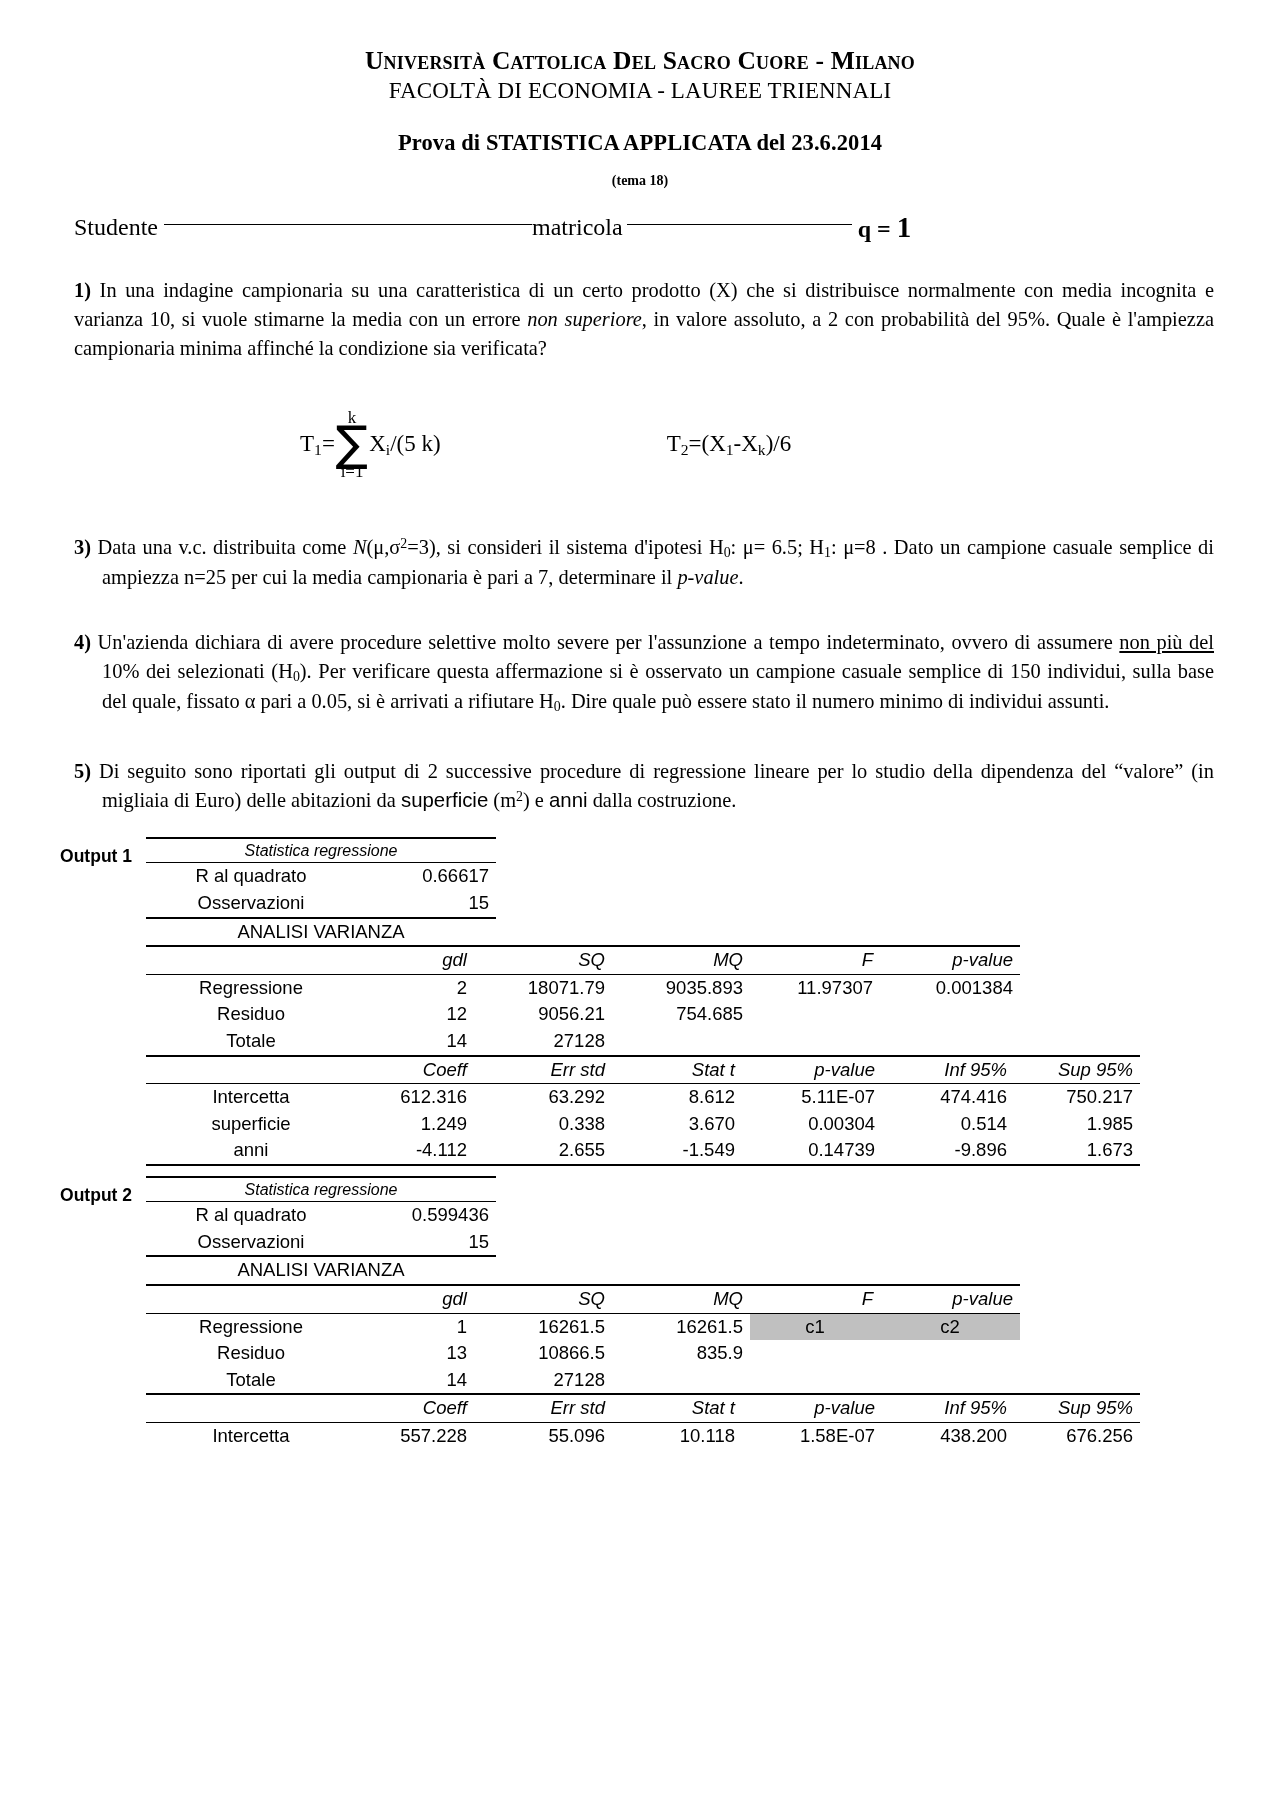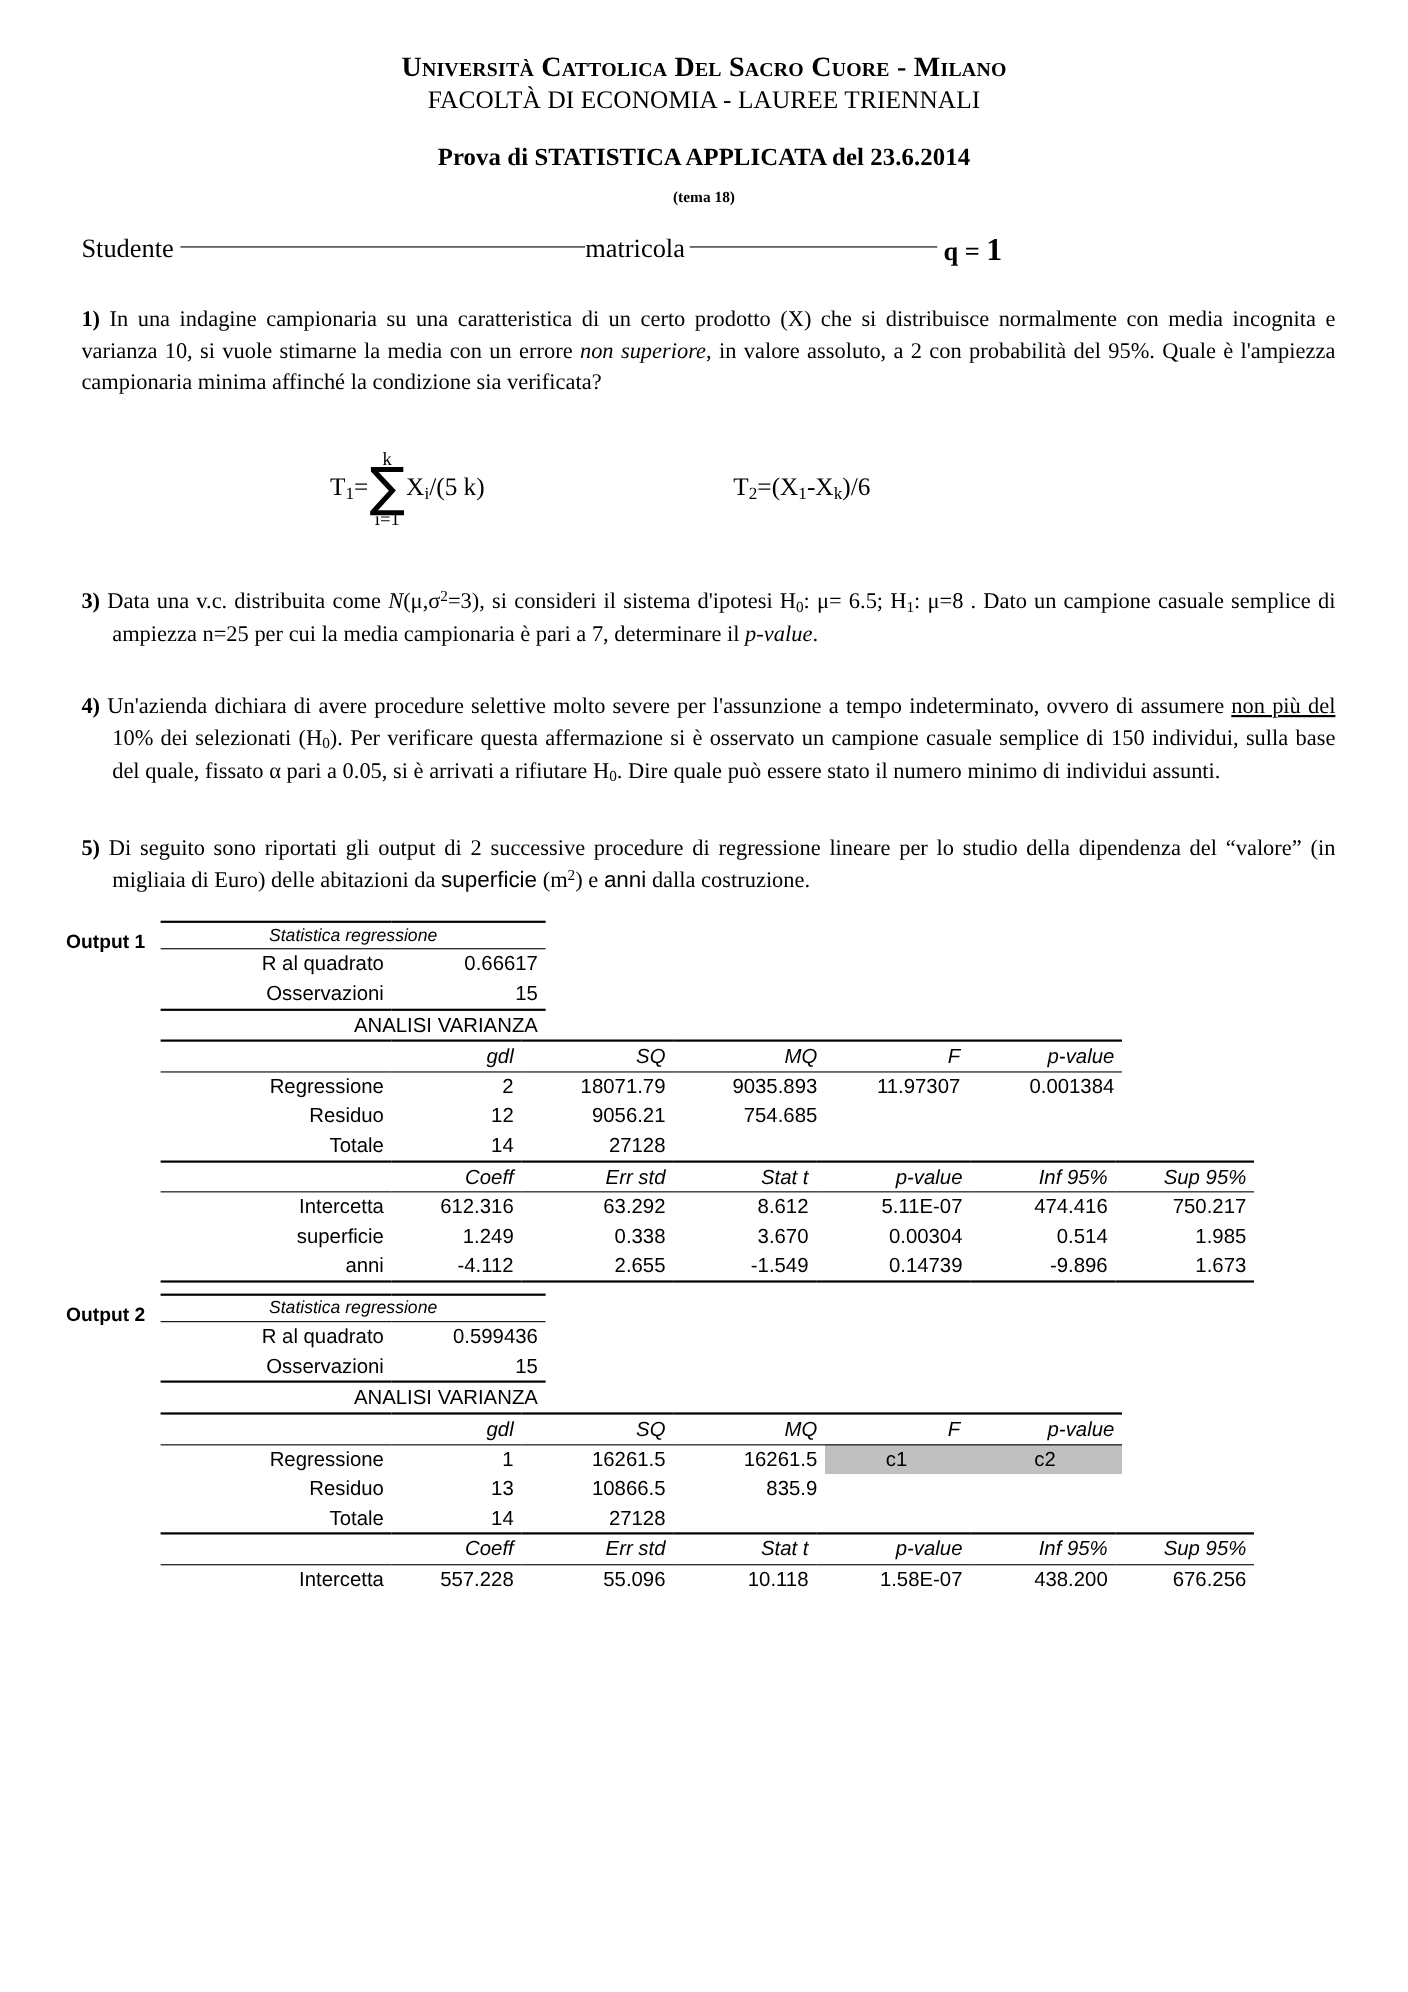--- a/index.html
+++ b/index.html
@@ -158,21 +158,21 @@
     font-family: "Liberation Sans", "DejaVu Sans", sans-serif;
     font-size: 18.5px;
   }
   table.xl td, table.xl th {
     padding: 1px 7px 1px 7px;
     font-weight: normal;
     white-space: nowrap;
     line-height: 1.33;
   }
   .num { text-align: right; }
-  .lbl { text-align: right; }
+  .lbl { text-align: center; }
   .ital { font-style: italic; }
   .center { text-align: center; }
   .bold { font-weight: bold; }
 
   .tb-top td { border-top: 2.2px solid #000; }
   .line-above td { border-top: 1.4px solid #000; }
   .thick-above td { border-top: 2.2px solid #000; }
   .thick-below td { border-bottom: 2.2px solid #000; }
   .shade { background: #c0c0c0; }
 

